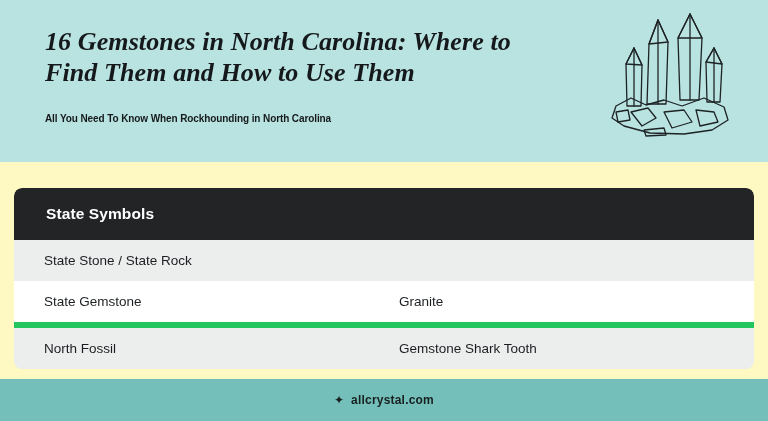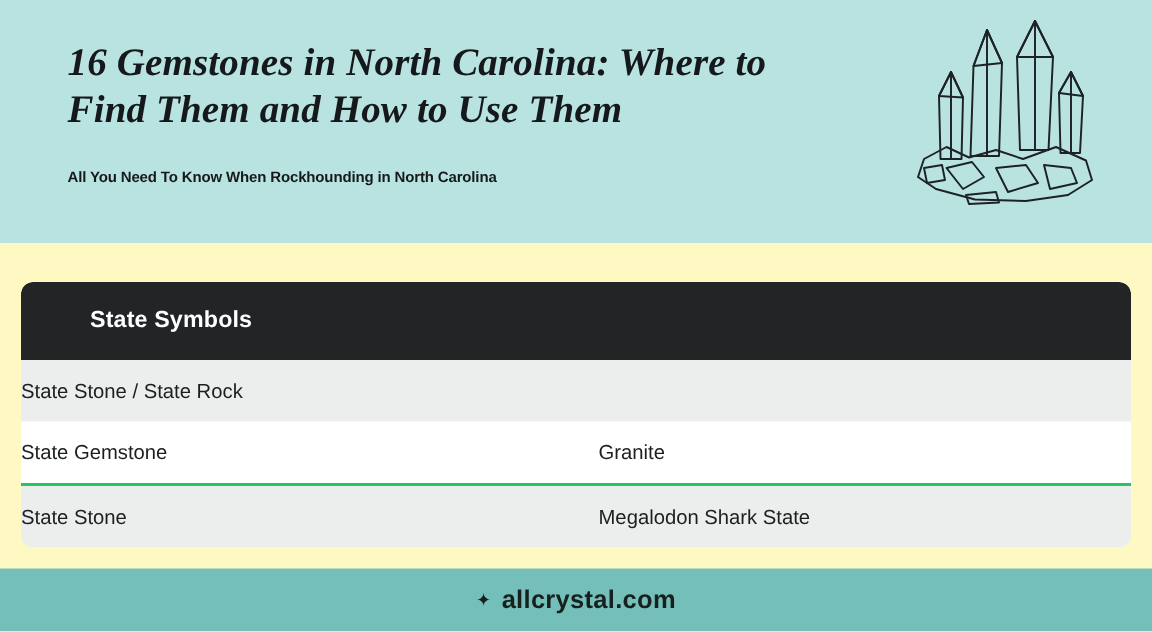--- a/index.html
+++ b/index.html
@@ -69,42 +69,43 @@
     width: 100%;
     border-radius: 8px;
     overflow: hidden;
     box-sizing: border-box;
   }
   .table-header {
     background: #222426;
     color: #ffffff;
     font-size: 15.5px;
     font-weight: bold;
-    padding: 17px 0 17px 46px;
+    padding: 17px 0 17px 32px;
     border-top-left-radius: 8px;
     border-top-right-radius: 8px;
     letter-spacing: 0.1px;
   }
   .table-row {
     display: flex;
     align-items: center;
     height: 41px;
     font-size: 13.5px;
     color: #1c1f21;
-    border-bottom: 2px solid #22c55e;
+    border-bottom: 6px solid #22c55e;
   }
   .table-row.alt {
     background: #eceded;
     border-bottom: none;
   }
   .table-row.plain {
     background: #ffffff;
   }
   .cell-label {
     width: 385px;
+    padding-left: 30px;
     box-sizing: border-box;
   }
   .cell-value {
     flex: 1;
     padding-left: 0;
     box-sizing: border-box;
   }
   
   .footer {
     position: absolute;
@@ -117,21 +118,21 @@
     align-items: center;
     justify-content: center;
     gap: 7px;
   }
   .footer-mark {
     font-size: 12px;
     color: #17201f;
     line-height: 1;
   }
   .footer-text {
-    font-size: 17px;
+    font-size: 12px;
     font-weight: bold;
     color: #17201f;
     letter-spacing: 0.2px;
   }
 </style>
 </head>
 <body>
 
 <div class="page">
 
@@ -177,22 +178,22 @@
       <div class="table-row alt">
         <div class="cell-label">State Stone / State Rock</div>
       </div>
 
       <div class="table-row plain">
         <div class="cell-label">State Gemstone</div>
         <div class="cell-value">Granite</div>
       </div>
 
       <div class="table-row alt">
-        <div class="cell-label">State Stone</div>
-        <div class="cell-value">Megalodon Shark State</div>
+        <div class="cell-label">North Fossil</div>
+        <div class="cell-value">Gemstone Shark Tooth</div>
       </div>
     </div>
   </div>
 
   <div class="footer">
     <span class="footer-mark">✦</span>
     <span class="footer-text">allcrystal.com</span>
   </div>
 
 </div>

